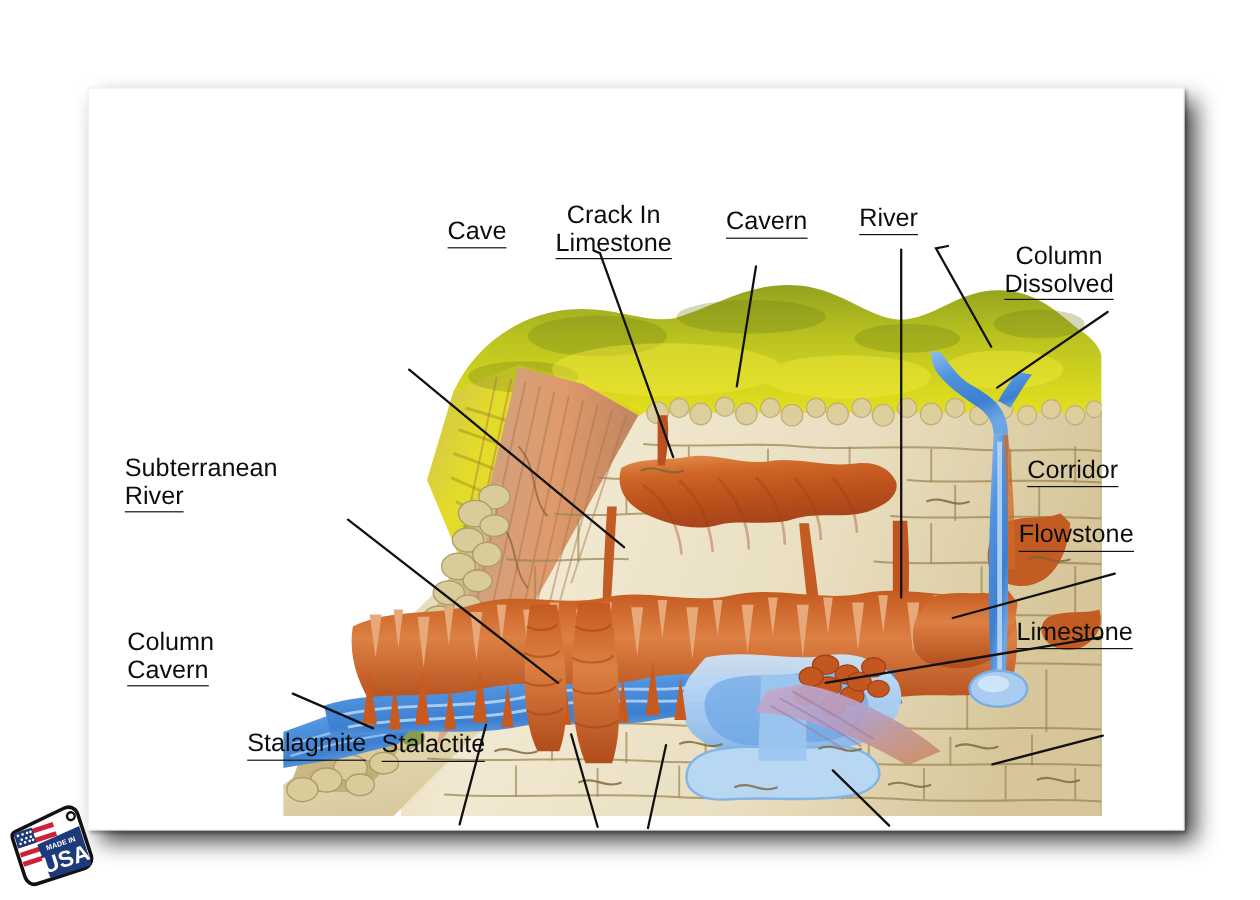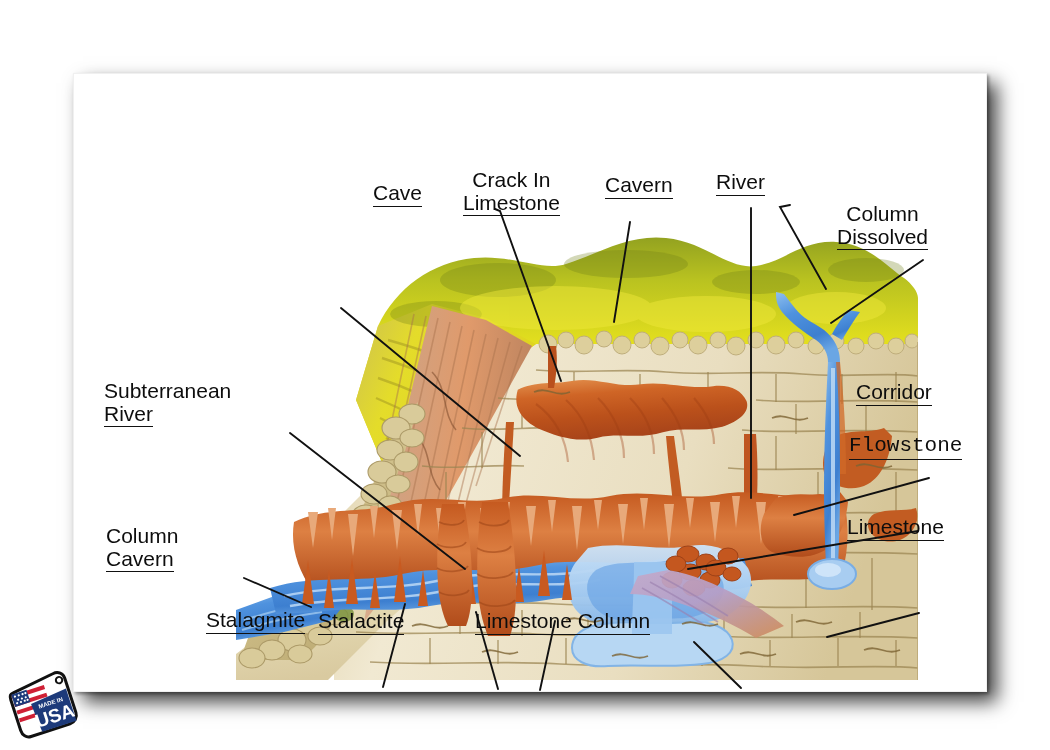--- a/index.html
+++ b/index.html
@@ -523,39 +523,36 @@
 
     <div class="lbl ctr two" style="left:32px;top:450px;">
       <span>Column</span>
       <span class="ul">Cavern</span>
     </div>
 
     <div class="lbl" style="left:782px;top:306px;">
       <span class="ul">Corridor</span>
     </div>
 
-    <div class="lbl" style="left:775px;top:360px;font-family:Liberation Mono, monospace;">
+    <div class="lbl" style="left:775px;top:360px;">
       <span class="ul">Flowstone</span>
     </div>
 
     <div class="lbl" style="left:773px;top:441px;">
       <span class="ul">Limestone</span>
     </div>
 
     <div class="lbl" style="left:132px;top:534px;">
       <span class="ul">Stalagmite</span>
     </div>
 
     <div class="lbl" style="left:244px;top:535px;">
       <span class="ul">Stalactite</span>
     </div>
 
-    <div class="lbl" style="left:401px;top:535px;">
-      <span class="ul">Limestone Column</span>
-    </div>
 
 
   </div>
 
   <div id="badge">
     <svg viewBox="0 0 80 82" width="80" height="82">
       <g transform="rotate(-18 40 41)">
         <path d="M14,20 L58,14 C64,13 68,17 68,22 L68,58 C68,63 64,67 59,67 L18,67 C13,67 10,63 10,58 L10,26 C10,23 11,20 14,20 Z" fill="#ffffff" stroke="#111111" stroke-width="3"></path>
         <g>
           <rect x="12" y="22" width="34" height="4" fill="#cf2035"></rect>

